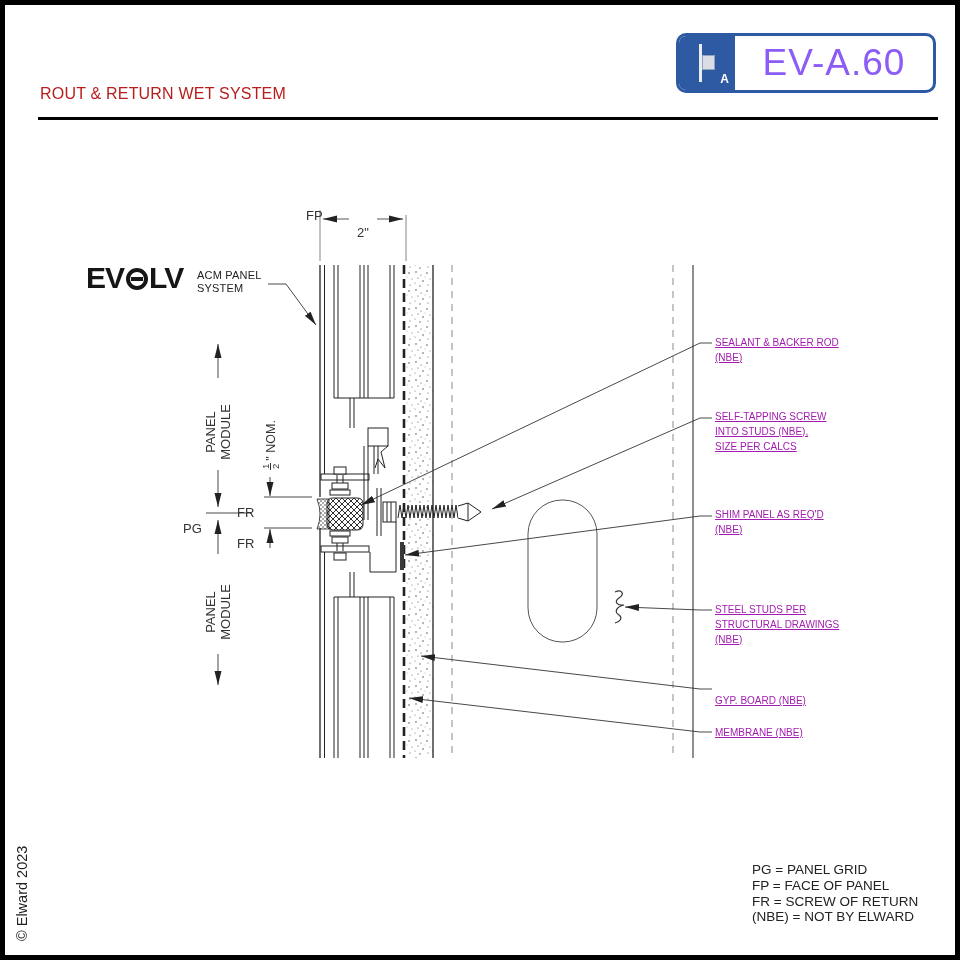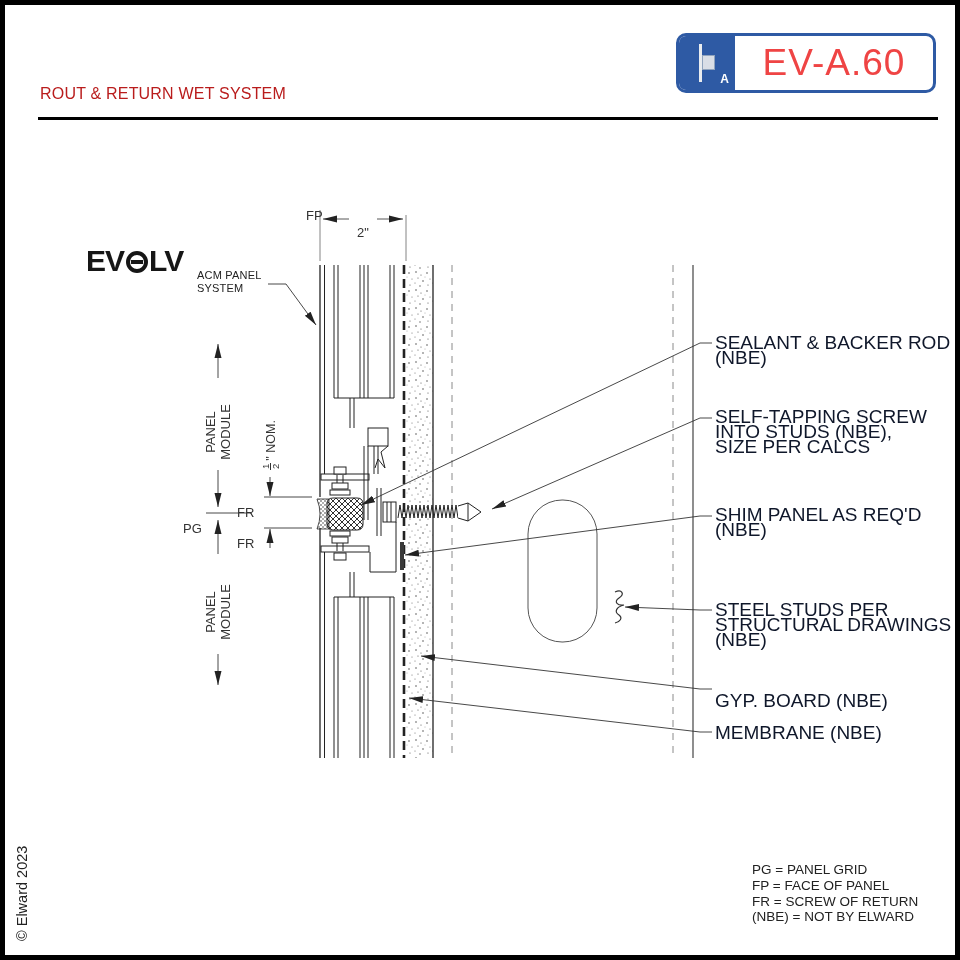--- a/index.html
+++ b/index.html
@@ -13,32 +13,32 @@
   .title-rule{left:38px;top:117px;width:900px;height:2.5px;background:#000;}
 
   .badge{left:676px;top:33px;width:254px;height:54px;border:3px solid #2e5aa4;
          border-radius:10px;background:#fff;display:flex;align-items:stretch;overflow:hidden;}
   .badge-ic{width:56px;background:#2e5aa4;position:relative;flex:none;}
   .badge-ic .bar{position:absolute;left:20px;top:8px;width:2.5px;height:38px;background:#e9ecef;}
   .badge-ic .chip{position:absolute;left:23px;top:19px;width:11px;height:13px;background:#d9dee6;
                   border:1.5px solid #8fa3bd;}
   .badge-ic .ltr{position:absolute;right:6px;bottom:4px;color:#fff;font-size:12px;font-weight:bold;}
   .badge-code{flex:1;display:flex;align-items:center;justify-content:center;
-              font-size:37px;color:#ef4444;letter-spacing:1px;}
+              font-size:37px;color:#8b5cf6;letter-spacing:1px;}
 
   
-  .logo{left:86px;top:247px;display:flex;align-items:center;}
+  .logo{left:86px;top:264px;display:flex;align-items:center;}
   .logo .wd{font-size:30px;font-weight:800;color:#161616;letter-spacing:-1px;line-height:28px;}
   .logo .theta{width:14px;height:14px;border:4.5px solid #161616;border-radius:50%;
                margin:2px 1px 0 2px;position:relative;flex:none;}
   .logo .theta i{position:absolute;left:1px;top:5px;width:12px;height:4px;background:#161616;display:block;}
   .logo-sub{left:197px;top:269px;font-size:11px;line-height:12.5px;color:#222;letter-spacing:.2px;}
 
   
-  .anno{font-size:19px;color:#0f172a;line-height:14.8px;white-space:pre-line;}
+  .anno{font-size:10px;color:#a21caf;line-height:14.8px;white-space:pre-line;text-decoration:underline;}
   .callout{left:715px;}
   .rot{transform:rotate(-90deg);}
   .module{width:96px;text-align:center;font-size:13px;color:#333;}
   .nom{width:64px;height:18px;display:flex;align-items:center;justify-content:center;
        font-size:12.5px;color:#333;}
   .nom .frac{display:inline-block;text-align:center;margin-right:2px;}
   .nom .frac .n{display:block;font-size:9.5px;line-height:9.5px;border-bottom:1px solid #333;padding:0 1px;}
   .nom .frac .d{display:block;font-size:9.5px;line-height:10px;}
 
   .legend{left:752px;top:862px;font-size:13.5px;line-height:15.8px;color:#222;}

